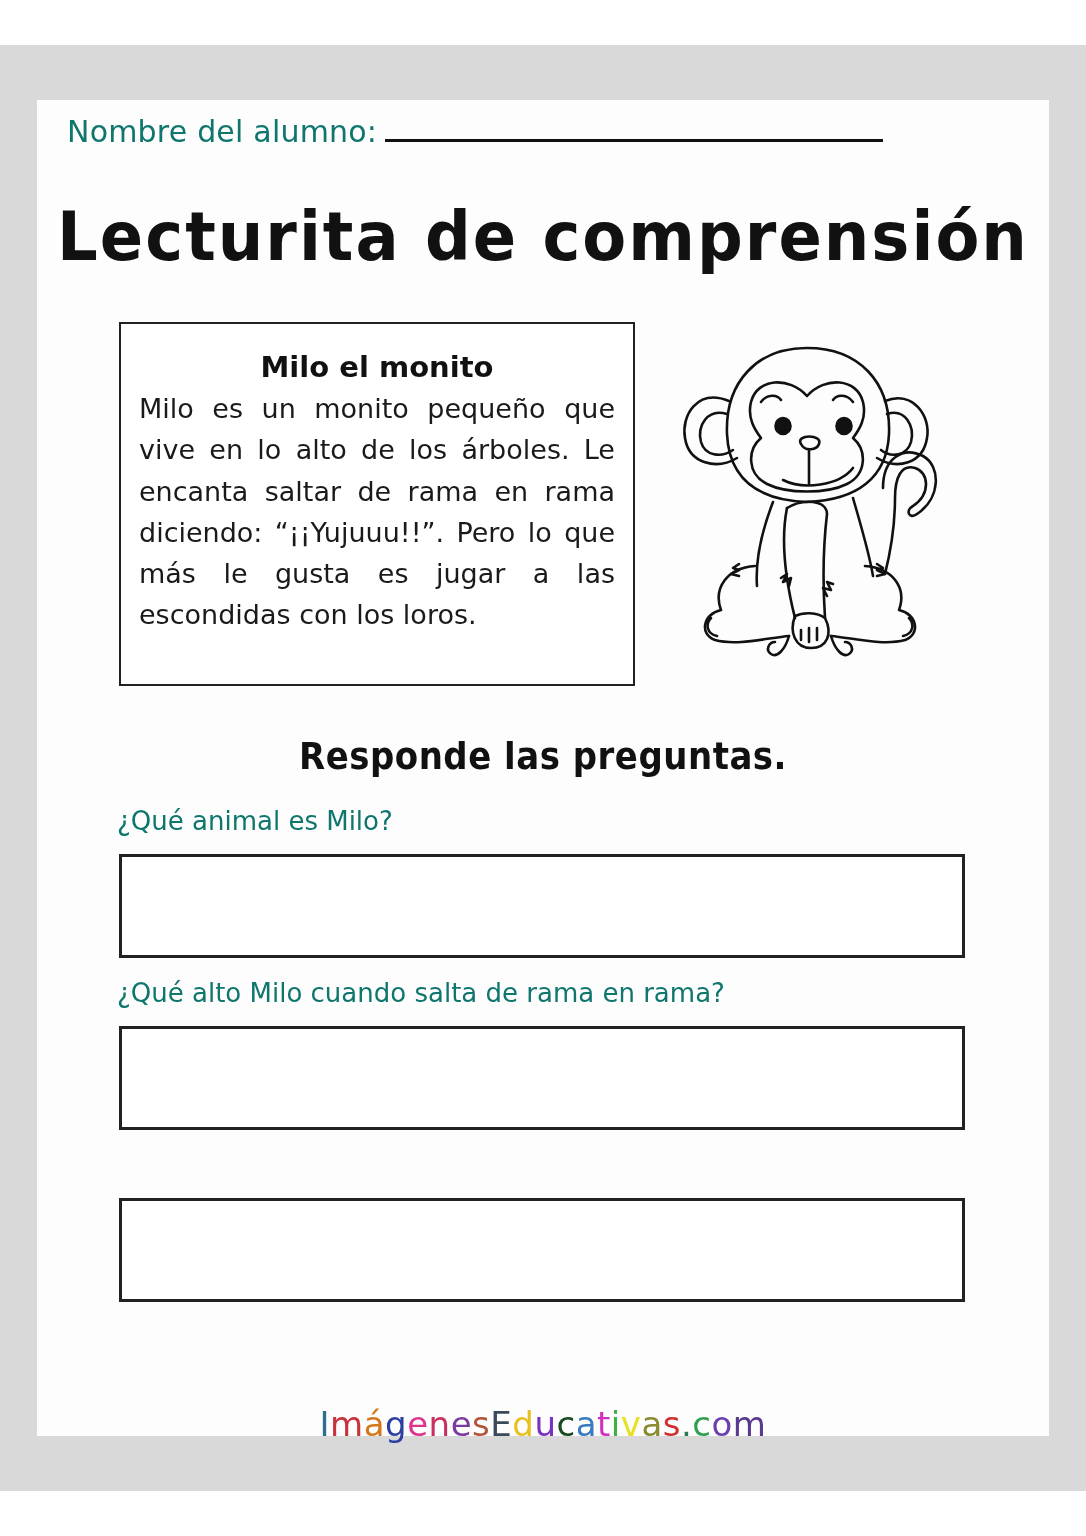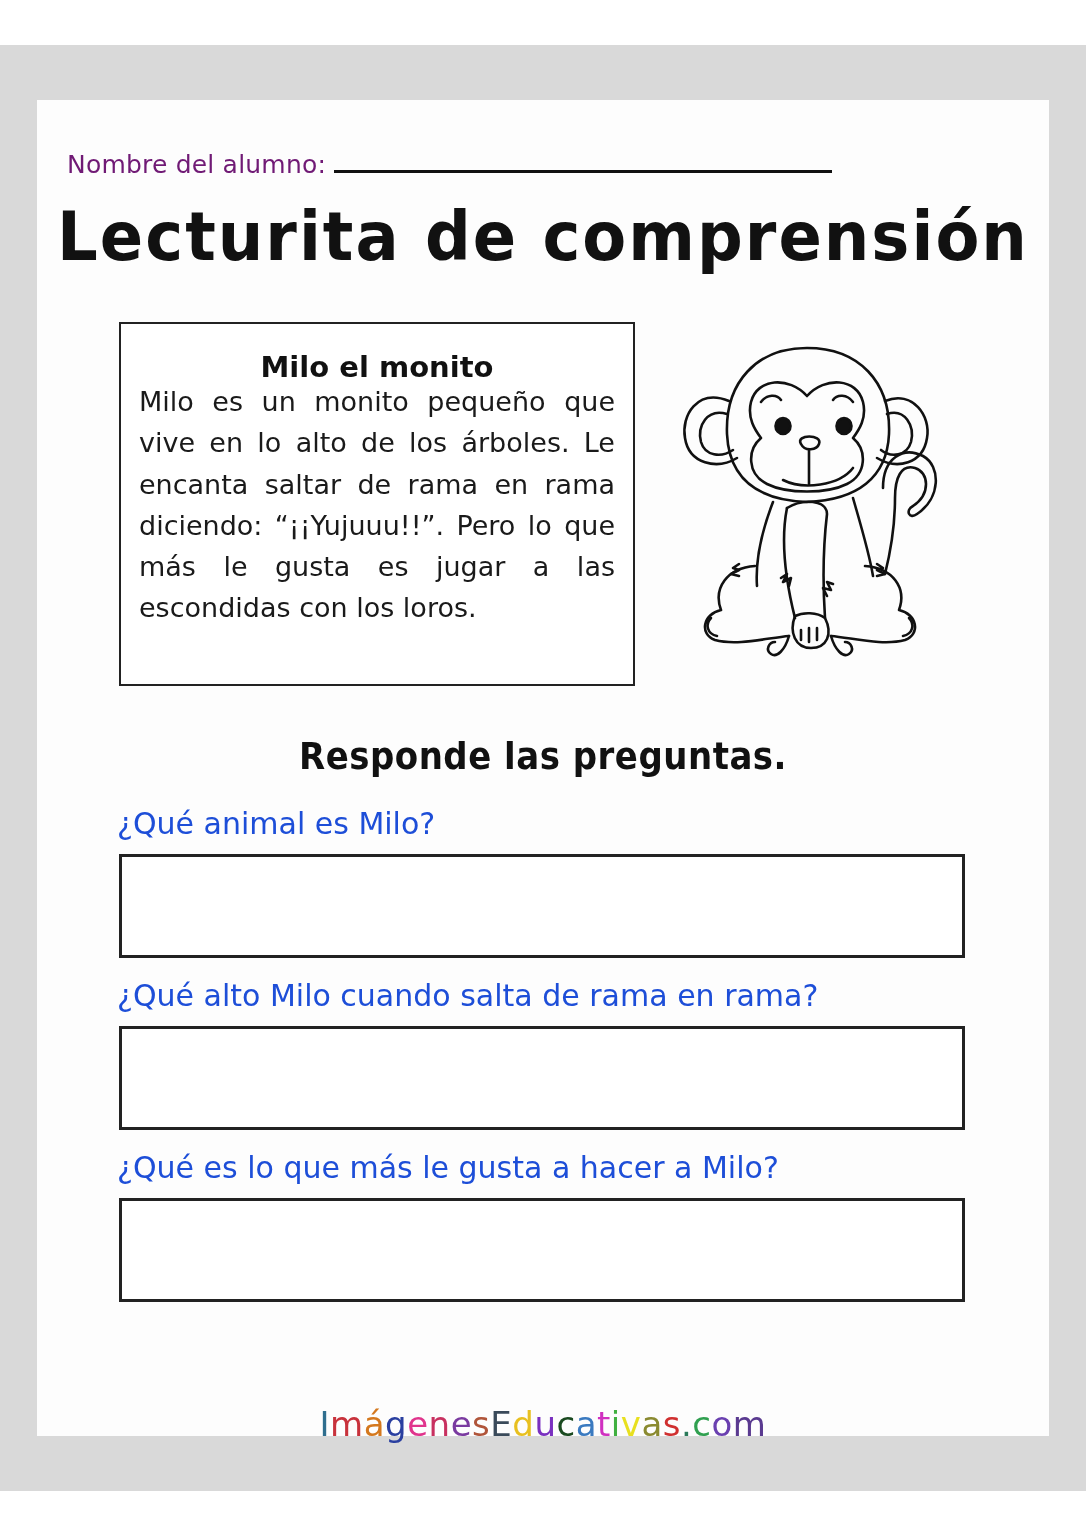--- a/index.html
+++ b/index.html
@@ -1,29 +1,29 @@
 <!DOCTYPE html>
 <html><head>
 <meta charset="utf-8">
 <style>
   html, body { margin:0; padding:0; }
   body { width:1086px; height:1536px; background:#ffffff; position:relative; overflow:hidden;
          font-family:"DejaVu Sans", sans-serif; color:#111; }
   .frame { position:absolute; left:0; top:45px; width:1086px; height:1446px; background:#d9d9d9; }
   .page { position:absolute; left:37px; top:100px; width:1012px; height:1336px; background:#fdfdfd; }
-  .name-line { position:absolute; left:30px; top:14px; font-size:25px; letter-spacing:0.2px; color:#701a75; white-space:nowrap;margin-top:36px; }
+  .name-line { position:absolute; left:30px; top:14px; font-size:30px; letter-spacing:0.2px; color:#0f766e; white-space:nowrap; }
   .name-line .blank { display:inline-block; width:498px; border-bottom:3px solid #111; margin-left:8px; height:16px; vertical-align:baseline; }
   .title { position:absolute; left:0; width:1012px; top:100px; text-align:center; font-size:64px; font-weight:bold;
            font-family:"DejaVu Sans", sans-serif; letter-spacing:2px; transform:scaleY(1.05); color:#111; }
   .story { position:absolute; left:82px; top:222px; width:516px; height:364px; border:2px solid #222; background:#fff; box-sizing:border-box;padding-left:40px; }
   .story-title { position:absolute; left:0; width:100%; top:26px; text-align:center; font-size:29px; font-weight:bold; }
-  .story-body { position:absolute; left:18px; right:18px; top:57px; font-size:27px; line-height:41.3px; text-align:justify; text-align-last:left; color:#1a1a1a; }
+  .story-body { position:absolute; left:18px; right:18px; top:64px; font-size:27px; line-height:41.3px; text-align:justify; text-align-last:left; color:#1a1a1a; }
   .monkey { position:absolute; left:640px; top:238px; width:268px; height:326px; }
   .subtitle { position:absolute; left:0; width:1012px; top:636px; text-align:center; font-size:34px; font-weight:bold; transform:scaleY(1.1); letter-spacing:0.5px; }
-  .q { position:absolute; left:80px; font-size:30px; color:#1d4ed8; }
+  .q { position:absolute; left:80px; font-size:26px; color:#0f766e; }
   .ans { position:absolute; left:82px; width:846px; height:104px; border:3px solid #222; box-sizing:border-box; background:#fff; }
   .logo { position:absolute; left:0; width:1012px; top:1276px; text-align:center; font-size:34px; font-family:"DejaVu Sans", sans-serif; letter-spacing:0.5px;margin-top:28px; }
 </style>
 </head>
 <body>
 
 <div class="frame"></div>
 
 <div class="page">
 
@@ -85,17 +85,16 @@
   </svg>
 
   <div class="subtitle">Responde las preguntas.</div>
 
   <div class="q" style="top:706px;">¿Qué animal es Milo?</div>
   <div class="ans" style="top:754px;"></div>
 
   <div class="q" style="top:878px;">¿Qué alto Milo cuando salta de rama en rama?</div>
   <div class="ans" style="top:926px;"></div>
 
-  <div class="q" style="top:1050px;">¿Qué es lo que más le gusta a hacer a Milo?</div>
   <div class="ans" style="top:1098px;"></div>
 
   <div class="logo" id="logo"><span style="color: rgb(47, 110, 142);">I</span><span style="color: rgb(200, 50, 60);">m</span><span style="color: rgb(212, 120, 30);">á</span><span style="color: rgb(42, 63, 160);">g</span><span style="color: rgb(224, 52, 140);">e</span><span style="color: rgb(200, 48, 96);">n</span><span style="color: rgb(122, 58, 160);">e</span><span style="color: rgb(176, 85, 58);">s</span><span style="color: rgb(58, 74, 90);">E</span><span style="color: rgb(232, 192, 32);">d</span><span style="color: rgb(122, 48, 192);">u</span><span style="color: rgb(26, 74, 32);">c</span><span style="color: rgb(58, 122, 192);">a</span><span style="color: rgb(208, 48, 192);">t</span><span style="color: rgb(64, 176, 64);">i</span><span style="color: rgb(232, 224, 32);">v</span><span style="color: rgb(138, 138, 48);">a</span><span style="color: rgb(208, 48, 48);">s</span><span style="color: rgb(42, 122, 90);">.</span><span style="color: rgb(48, 160, 80);">c</span><span style="color: rgb(106, 64, 176);">o</span><span style="color: rgb(90, 58, 144);">m</span></div>
 </div>
 
 </body></html>

